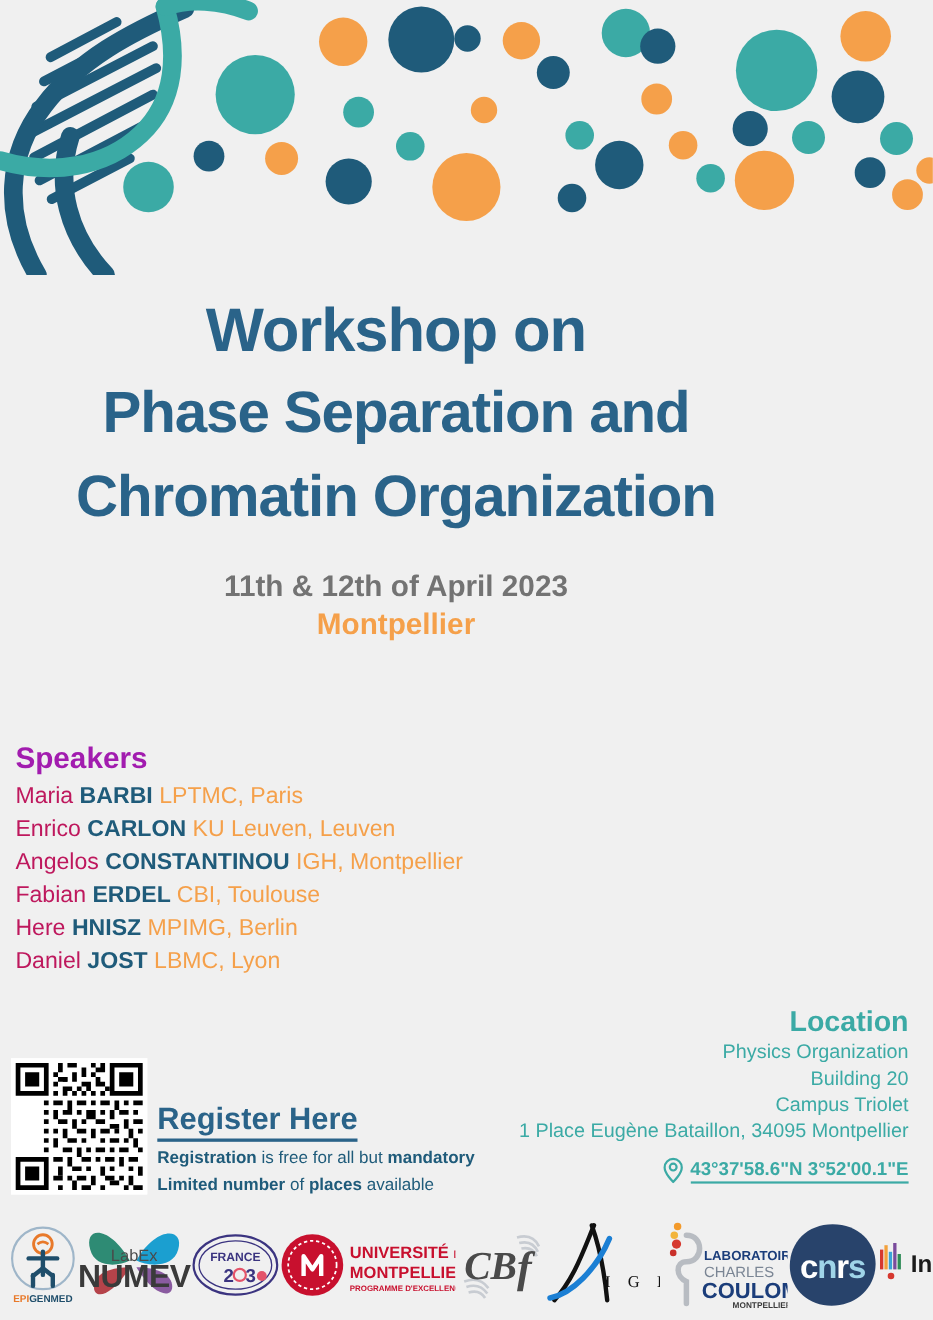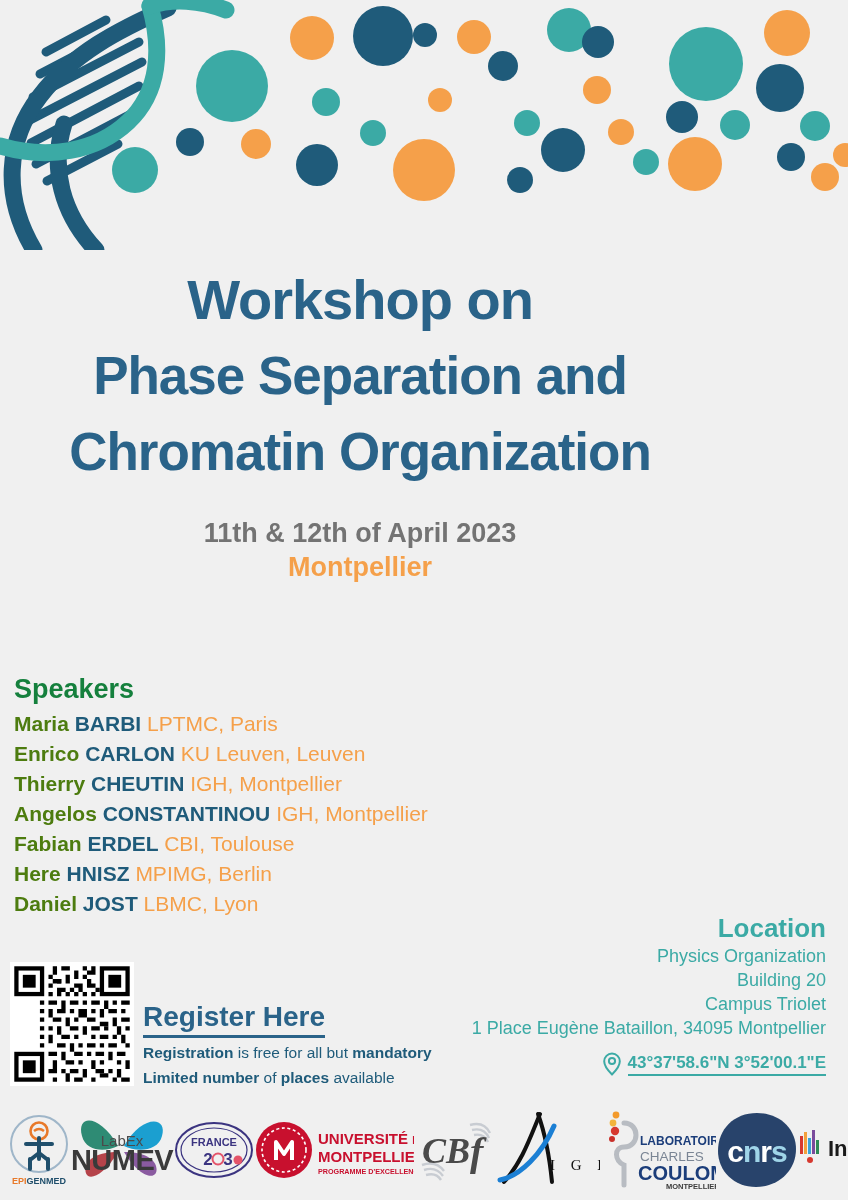--- a/index.html
+++ b/index.html
@@ -60,34 +60,34 @@
   }
 
   
   #speakers-block {
     position: absolute;
     top: 672px;
     left: 14px;
     width: 520px;
   }
   #speakers-heading {
-    color: #15803d;
+    color: #a21caf;
     font-weight: bold;
     font-size: 27px;
     line-height: 34px;
     margin-bottom: 3px;
   }
   .speaker-row {
     font-size: 21px;
     line-height: 30px;
     white-space: nowrap;
   }
   .speaker-first {
-    color: #4d7c0f;
-    font-weight: bold;
+    color: #be185d;
+    font-weight: normal;
   }
   .speaker-last {
     color: #1f5b7a;
     font-weight: bold;
   }
   .speaker-affil {
     color: #f5a04a;
     font-weight: normal;
   }
 
@@ -247,21 +247,20 @@
   <div class="title-line l3">Chromatin Organization</div>
   <div id="date-line">11th &amp; 12th of April 2023</div>
   <div id="city-line">Montpellier</div>
 </div>
 
 <div id="speakers-block">
   <div id="speakers-heading">Speakers</div>
   <div id="speakers-list">
       <div class="speaker-row"><span class="speaker-first">Maria </span><span class="speaker-last">BARBI </span><span class="speaker-affil">LPTMC, Paris</span></div>
       <div class="speaker-row"><span class="speaker-first">Enrico </span><span class="speaker-last">CARLON </span><span class="speaker-affil">KU Leuven, Leuven</span></div>
-      <div class="speaker-row"><span class="speaker-first">Thierry </span><span class="speaker-last">CHEUTIN </span><span class="speaker-affil">IGH, Montpellier</span></div>
       <div class="speaker-row"><span class="speaker-first">Angelos </span><span class="speaker-last">CONSTANTINOU </span><span class="speaker-affil">IGH, Montpellier</span></div>
       <div class="speaker-row"><span class="speaker-first">Fabian </span><span class="speaker-last">ERDEL </span><span class="speaker-affil">CBI, Toulouse</span></div>
       <div class="speaker-row"><span class="speaker-first">Here </span><span class="speaker-last">HNISZ </span><span class="speaker-affil">MPIMG, Berlin</span></div>
       <div class="speaker-row"><span class="speaker-first">Daniel </span><span class="speaker-last">JOST </span><span class="speaker-affil">LBMC, Lyon</span></div>
     </div>
 </div>
 
 <div id="location-block">
   <div id="location-heading">Location</div>
   <div id="location-lines">

